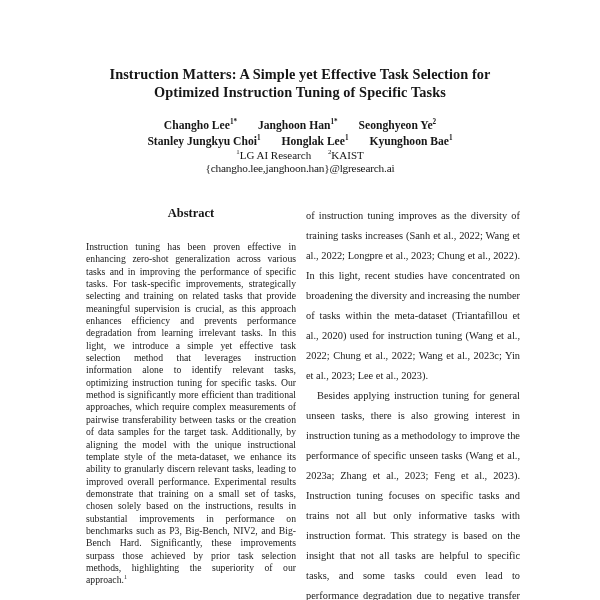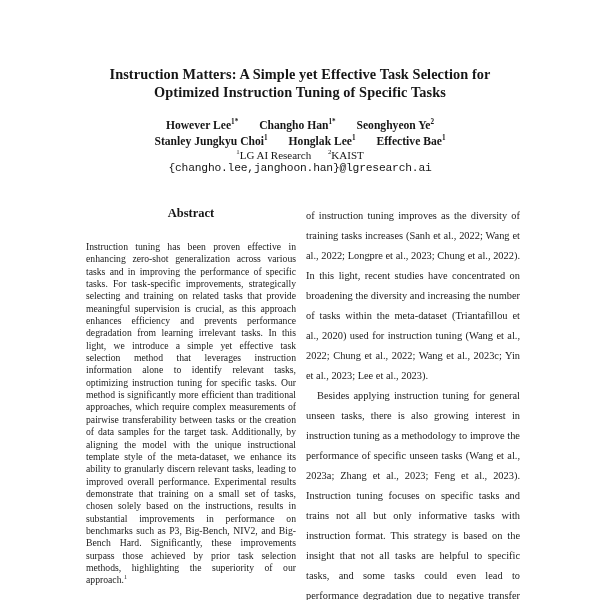--- a/index.html
+++ b/index.html
@@ -65,21 +65,21 @@
     display: inline-block;
     margin: 0 7px;
     white-space: nowrap;
   }
   .email-block {
     position: absolute;
     top: 161px;
     left: 0;
     width: 600px;
     text-align: center;
-    font-family: Liberation Mono, monospace;
+    font-family: Liberation Serif, serif;
     font-size: 11.3px;
     line-height: 14px;
     letter-spacing: -0.2px;
   }
   .col-left {
     position: absolute;
     top: 206px;
     left: 86px;
     width: 210px;
   }
@@ -121,28 +121,28 @@
 
 <div class="page">
 
   <div class="title-block">
     <div>Instruction Matters: A Simple yet Effective Task Selection for</div>
     <div>Optimized Instruction Tuning of Specific Tasks</div>
   </div>
 
   <div class="authors-block">
     <div>
-      <span class="author"><span>However Lee</span><sup>1*</sup></span>
-      <span class="author"><span>Changho Han</span><sup>1*</sup></span>
+      <span class="author"><span>Changho Lee</span><sup>1*</sup></span>
+      <span class="author"><span>Janghoon Han</span><sup>1*</sup></span>
       <span class="author"><span>Seonghyeon Ye</span><sup>2</sup></span>
     </div>
     <div>
       <span class="author"><span>Stanley Jungkyu Choi</span><sup>1</sup></span>
       <span class="author"><span>Honglak Lee</span><sup>1</sup></span>
-      <span class="author"><span>Effective Bae</span><sup>1</sup></span>
+      <span class="author"><span>Kyunghoon Bae</span><sup>1</sup></span>
     </div>
   </div>
 
   <div class="affil-block">
     <span class="affil"><sup>1</sup><span>LG AI Research</span></span>
     <span class="affil"><sup>2</sup><span>KAIST</span></span>
   </div>
 
   <div class="email-block">{changho.lee,janghoon.han}@lgresearch.ai</div>
 

